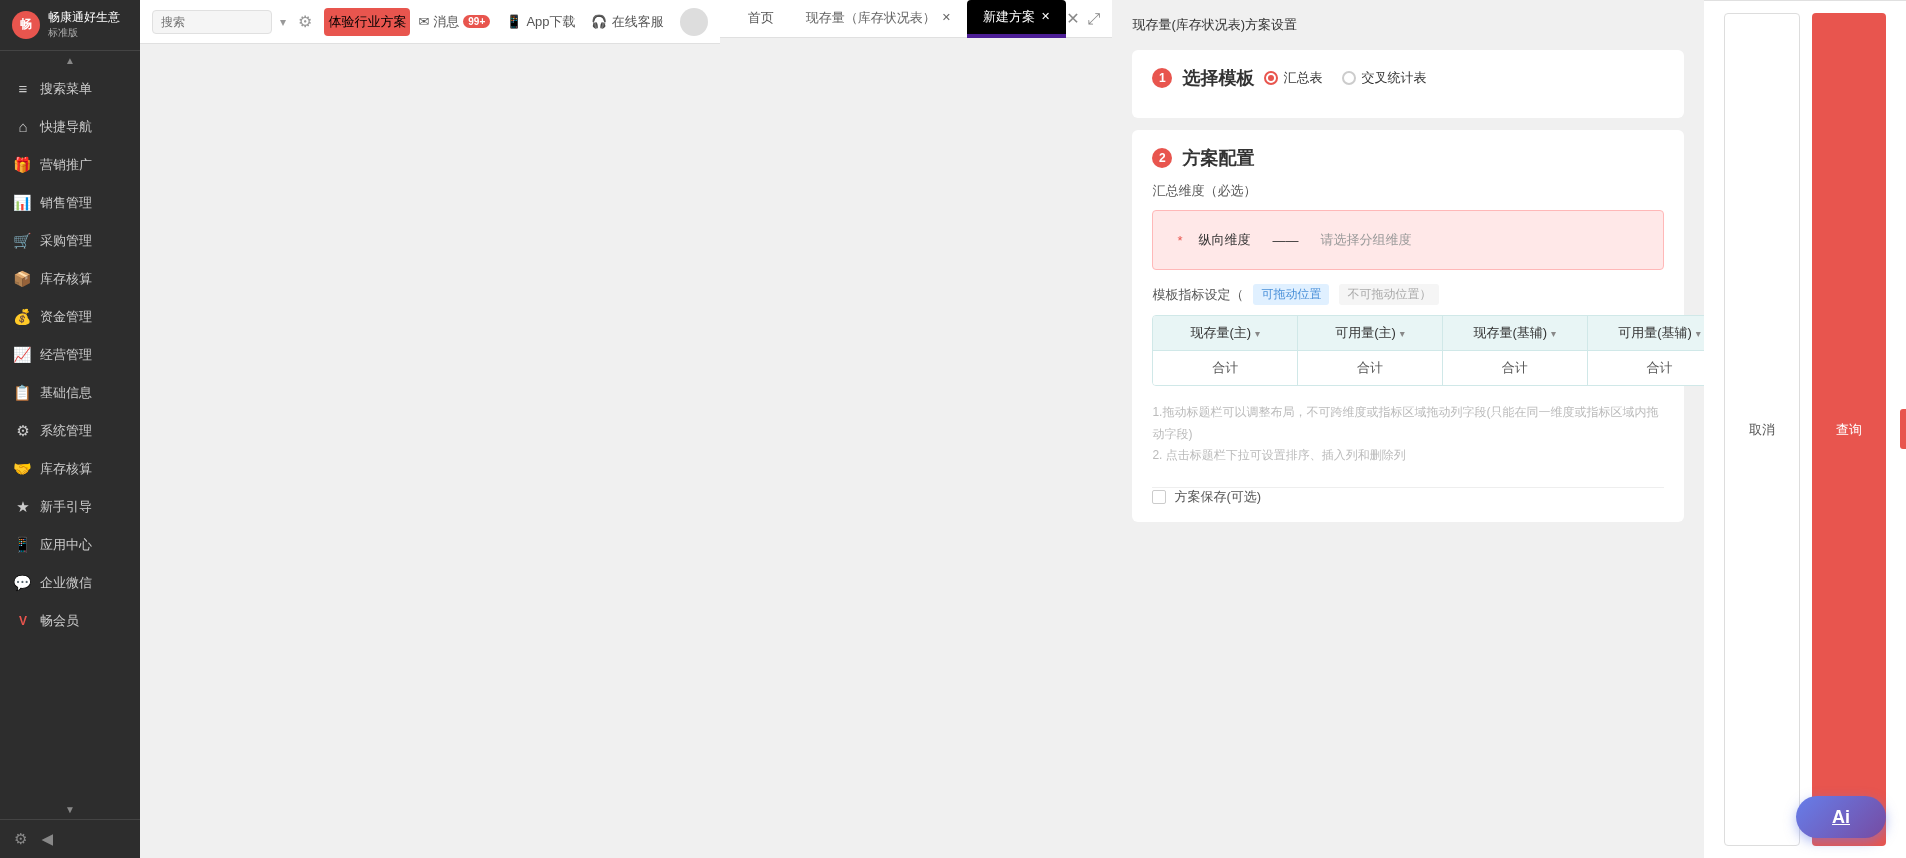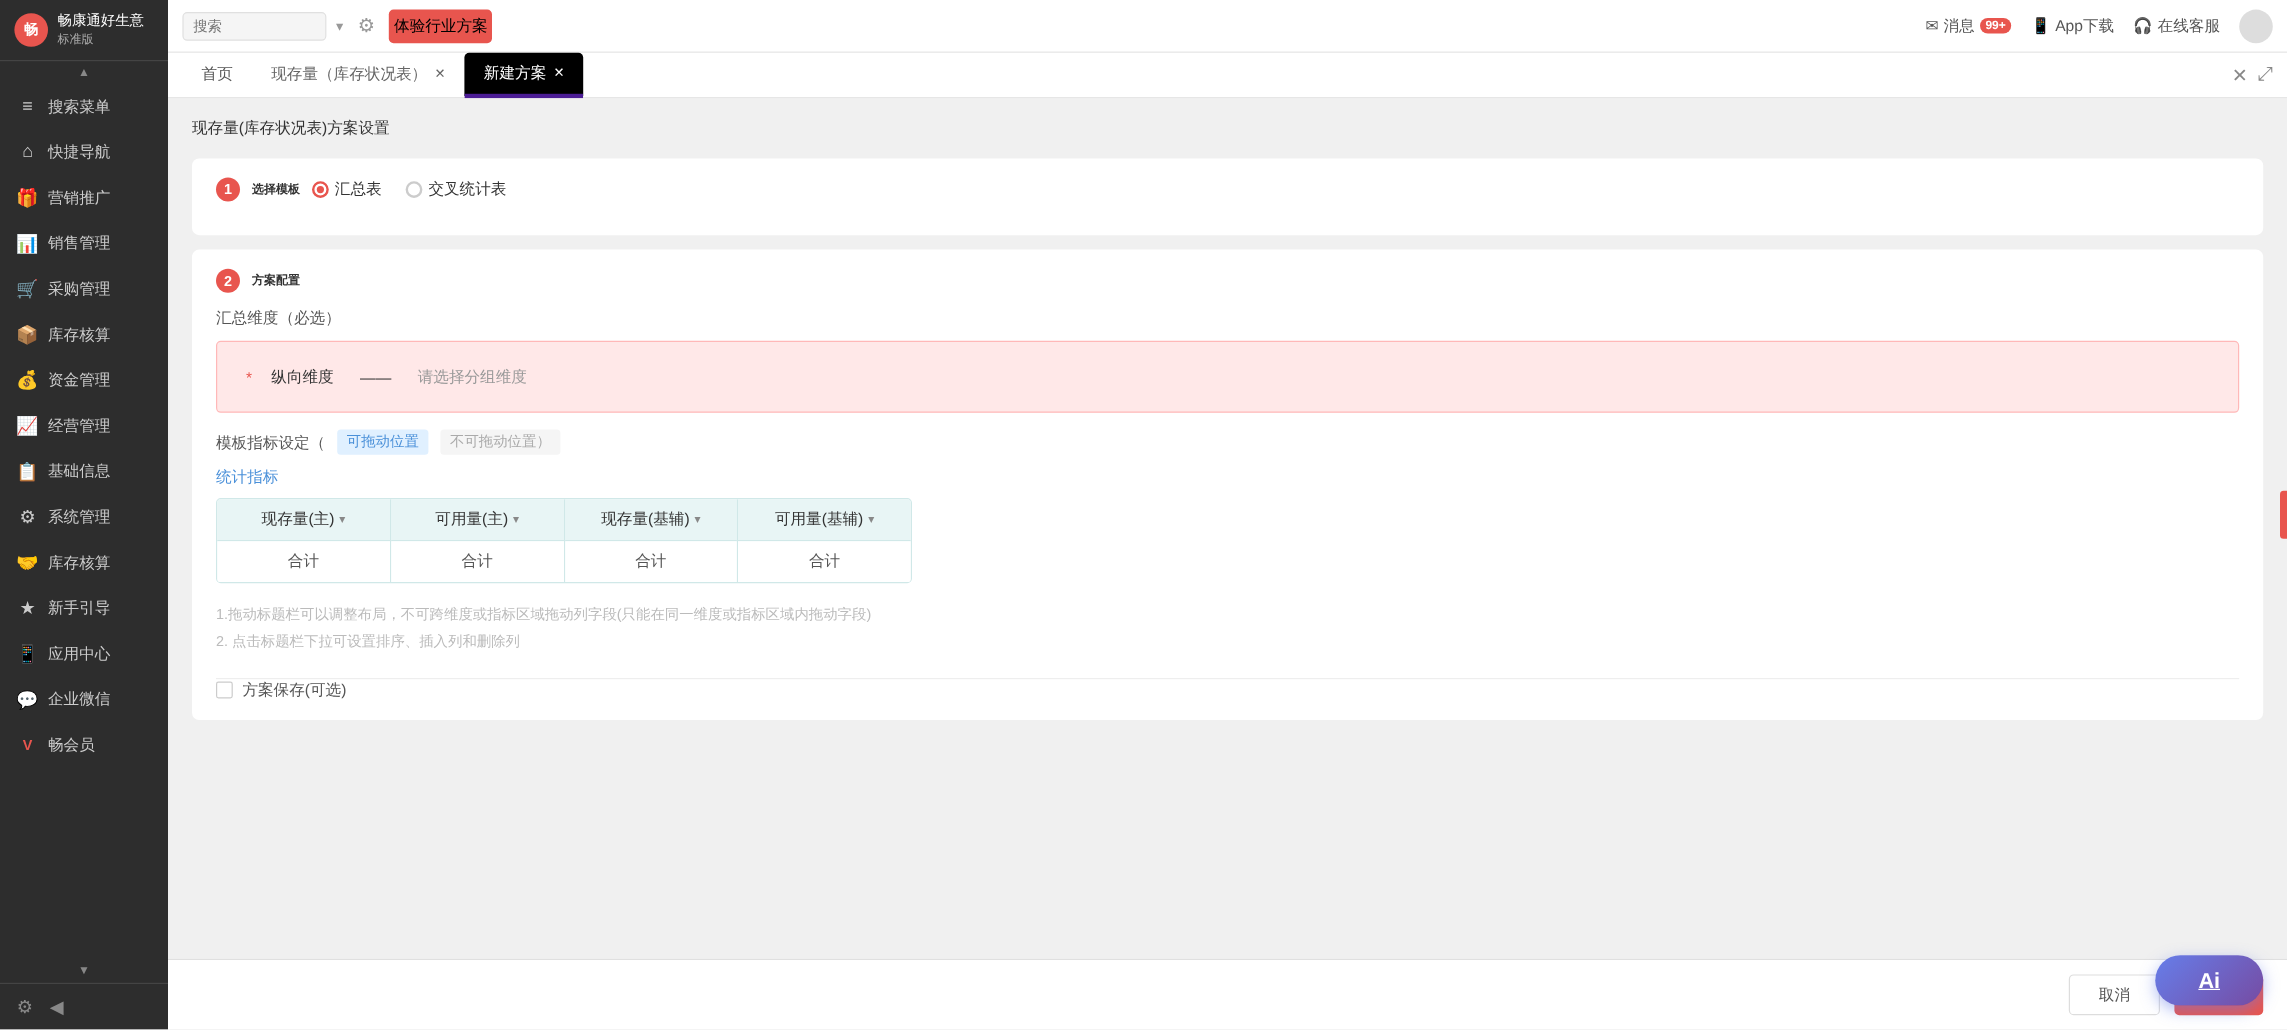--- a/index.html
+++ b/index.html
@@ -51,21 +51,21 @@
       padding: 10px 14px;
       display: flex; gap: 14px;
       border-top: 1px solid #444;
     }
     .sidebar-footer-icon { color: #888; cursor: pointer; font-size: 15px; }
 
     
     .main {
       flex: 1;
       display: flex;
-      flex-direction: column;
+      flex-direction: row;
       background: #f0f0f0;
       overflow: hidden;
     }
 
     
     .topbar {
       background: #fff;
       height: 44px;
       display: flex;
       align-items: center;
@@ -165,21 +165,21 @@
     .step-header {
       display: flex; align-items: center; gap: 10px; margin-bottom: 12px;
     }
     .step-number {
       background: #e8554e; color: #fff;
       border-radius: 50%;
       width: 20px; height: 20px;
       display: flex; align-items: center; justify-content: center;
       font-size: 12px; font-weight: bold; flex-shrink: 0;
     }
-    .step-title { font-size: 10px; font-weight: bold; color: #333; }
+    .step-title { font-size: 18px; font-weight: bold; color: #333; }
 
     .radio-group { display: flex; align-items: center; gap: 20px; }
     .radio-item { display: flex; align-items: center; gap: 5px; cursor: pointer; font-size: 13px; color: #333; }
     .radio-dot {
       width: 14px; height: 14px; border-radius: 50%;
       border: 2px solid #ccc;
       display: flex; align-items: center; justify-content: center;
     }
     .radio-dot.selected { border-color: #e8554e; }
     .radio-dot.selected::after {
@@ -482,21 +482,20 @@
         <span class="dim-placeholder">请选择分组维度</span>
       </div>
 
       <div class="indicator-section">
         <div class="indicator-setting-label">
           <span>模板指标设定（</span>
           <span class="drag-badge">可拖动位置</span>
           <span class="no-drag-badge">不可拖动位置）</span>
         </div>
 
-        <div class="stat-title">统计指标</div>
 
         <div class="stat-table">
           <div class="stat-table-header">
             <div class="stat-col">
               <div class="stat-col-header">
                 <span>现存量(主)</span>
                 <span class="col-chevron">▾</span>
               </div>
               <div class="stat-col-cell">合计</div>
             </div>

